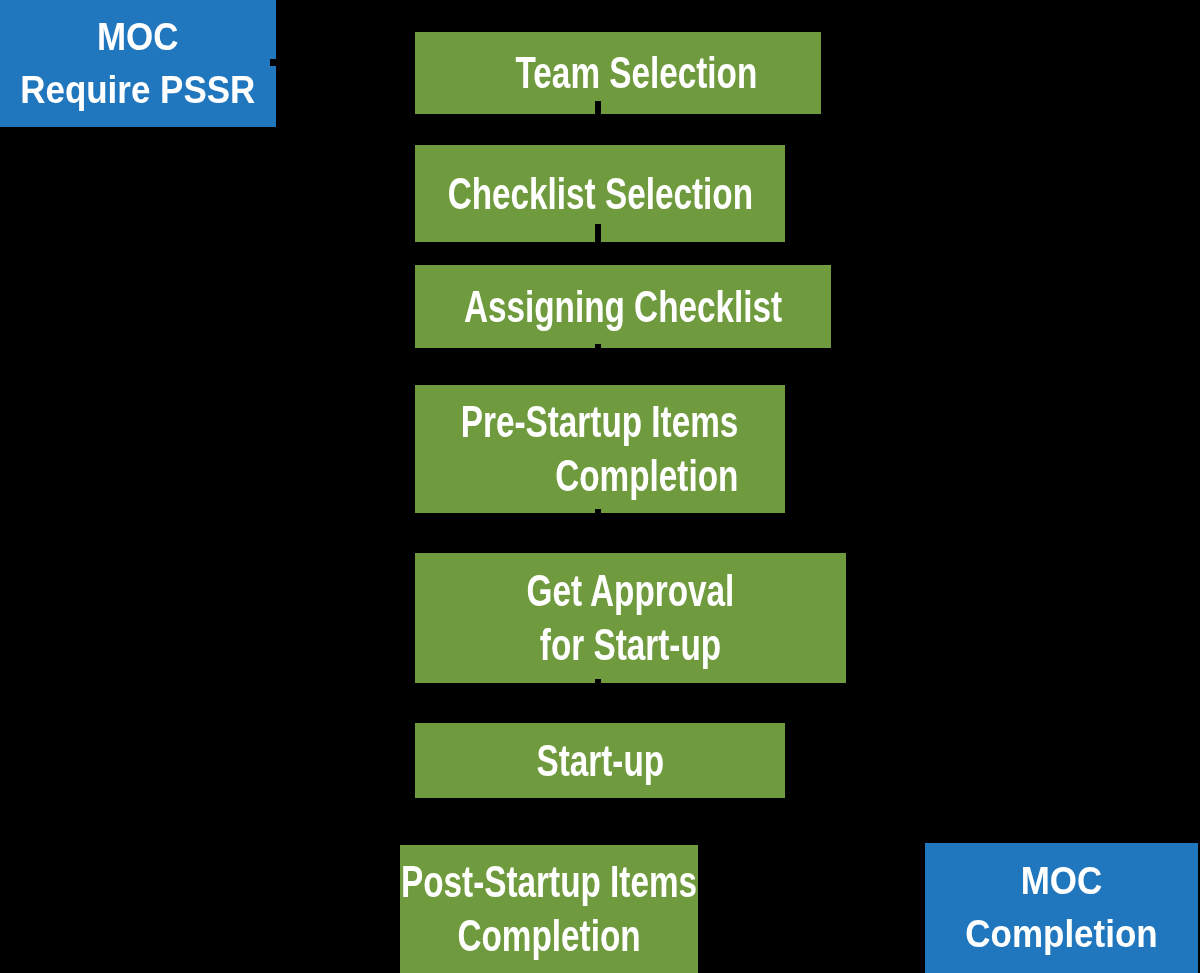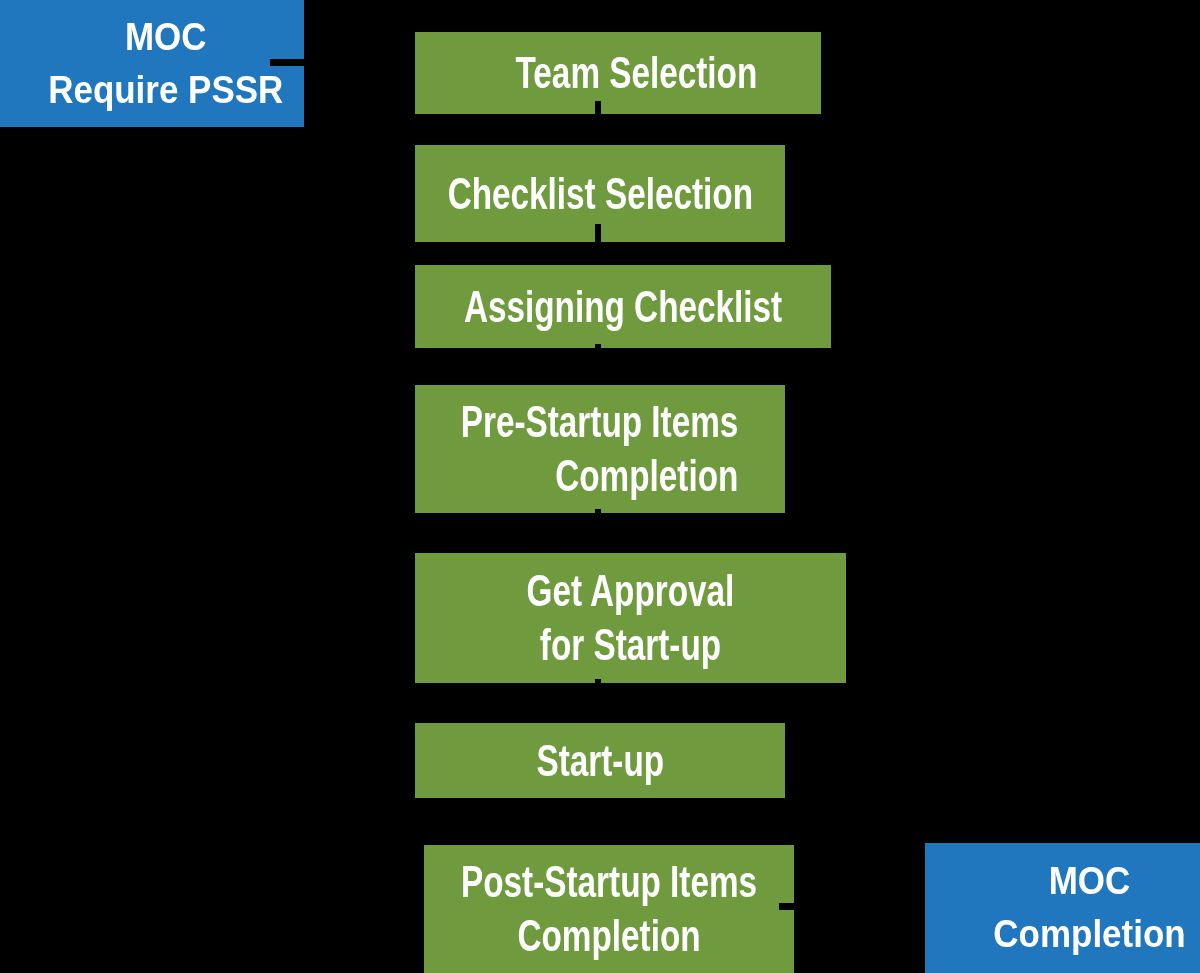--- a/index.html
+++ b/index.html
@@ -18,21 +18,21 @@
     position: absolute;
     display: flex;
     flex-direction: column;
     align-items: center;
     justify-content: center;
     color: var(--label-text, #ffffff);
     font-weight: bold;
     text-align: center;
   }
   .box.process  { background: var(--step-fill, #6f9a3e); }
-  .box.terminal { background: var(--terminal-fill, #2077bd); padding-left: 28px; }
+  .box.terminal { background: var(--terminal-fill, #2077bd); }
 
   .label { display: inline-block; transform-origin: 50% 50%; }
   .label span { display: block; white-space: nowrap; }
 
   .process .label {
     font-size: 45px;
     line-height: 54px;
     transform: scaleX(0.74);
   }
   .terminal .label {
@@ -48,21 +48,21 @@
   }
 
   
   #entry-box   { left: 0;    top: 0;    width: 276px; height: 127px; }
   #step-0      { left: 415px; top: 32px;  width: 370px; height: 82px; padding-left: 36px;  }
   #step-1      { left: 415px; top: 145px; width: 370px; height: 97px;  }
   #step-2      { left: 415px; top: 265px; width: 416px; height: 83px;  }
   #step-3      { left: 415px; top: 385px; width: 370px; height: 128px; text-align: right; }
   #step-4      { left: 415px; top: 553px; width: 431px; height: 130px; }
   #step-5      { left: 415px; top: 723px; width: 370px; height: 75px;  }
-  #step-6      { left: 424px; top: 845px; width: 370px; height: 128px; }
+  #step-6      { left: 400px; top: 845px; width: 298px; height: 128px; }
   #exit-box    { left: 925px; top: 843px; width: 273px; height: 130px; }
 
   #conn-entry  { left: 270px; top: 59px;  width: 152px; height: 7px; }
   #conn-0-1    { left: 595px; top: 101px; width: 6px;   height: 49px; }
   #conn-1-2    { left: 595px; top: 224px; width: 6px;   height: 47px; }
   #conn-2-3    { left: 595px; top: 344px; width: 6px;   height: 47px; }
   #conn-3-4    { left: 595px; top: 509px; width: 6px;   height: 49px; }
   #conn-4-5    { left: 595px; top: 679px; width: 6px;   height: 49px; }
   #conn-5-6    { left: 595px; top: 801px; width: 6px;   height: 49px; }
   #conn-exit   { left: 779px; top: 903px; width: 152px; height: 7px; }

